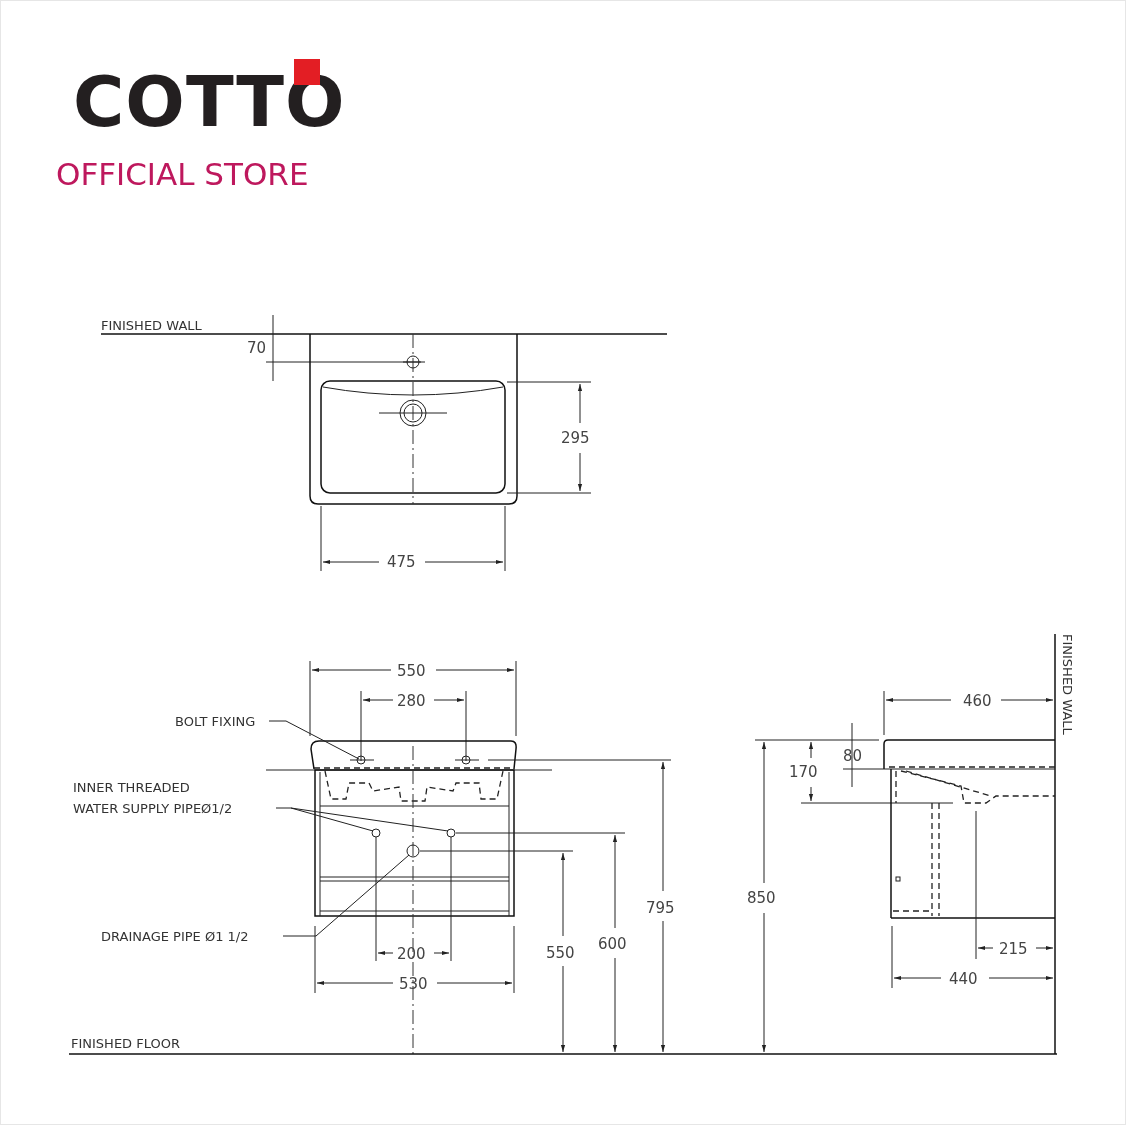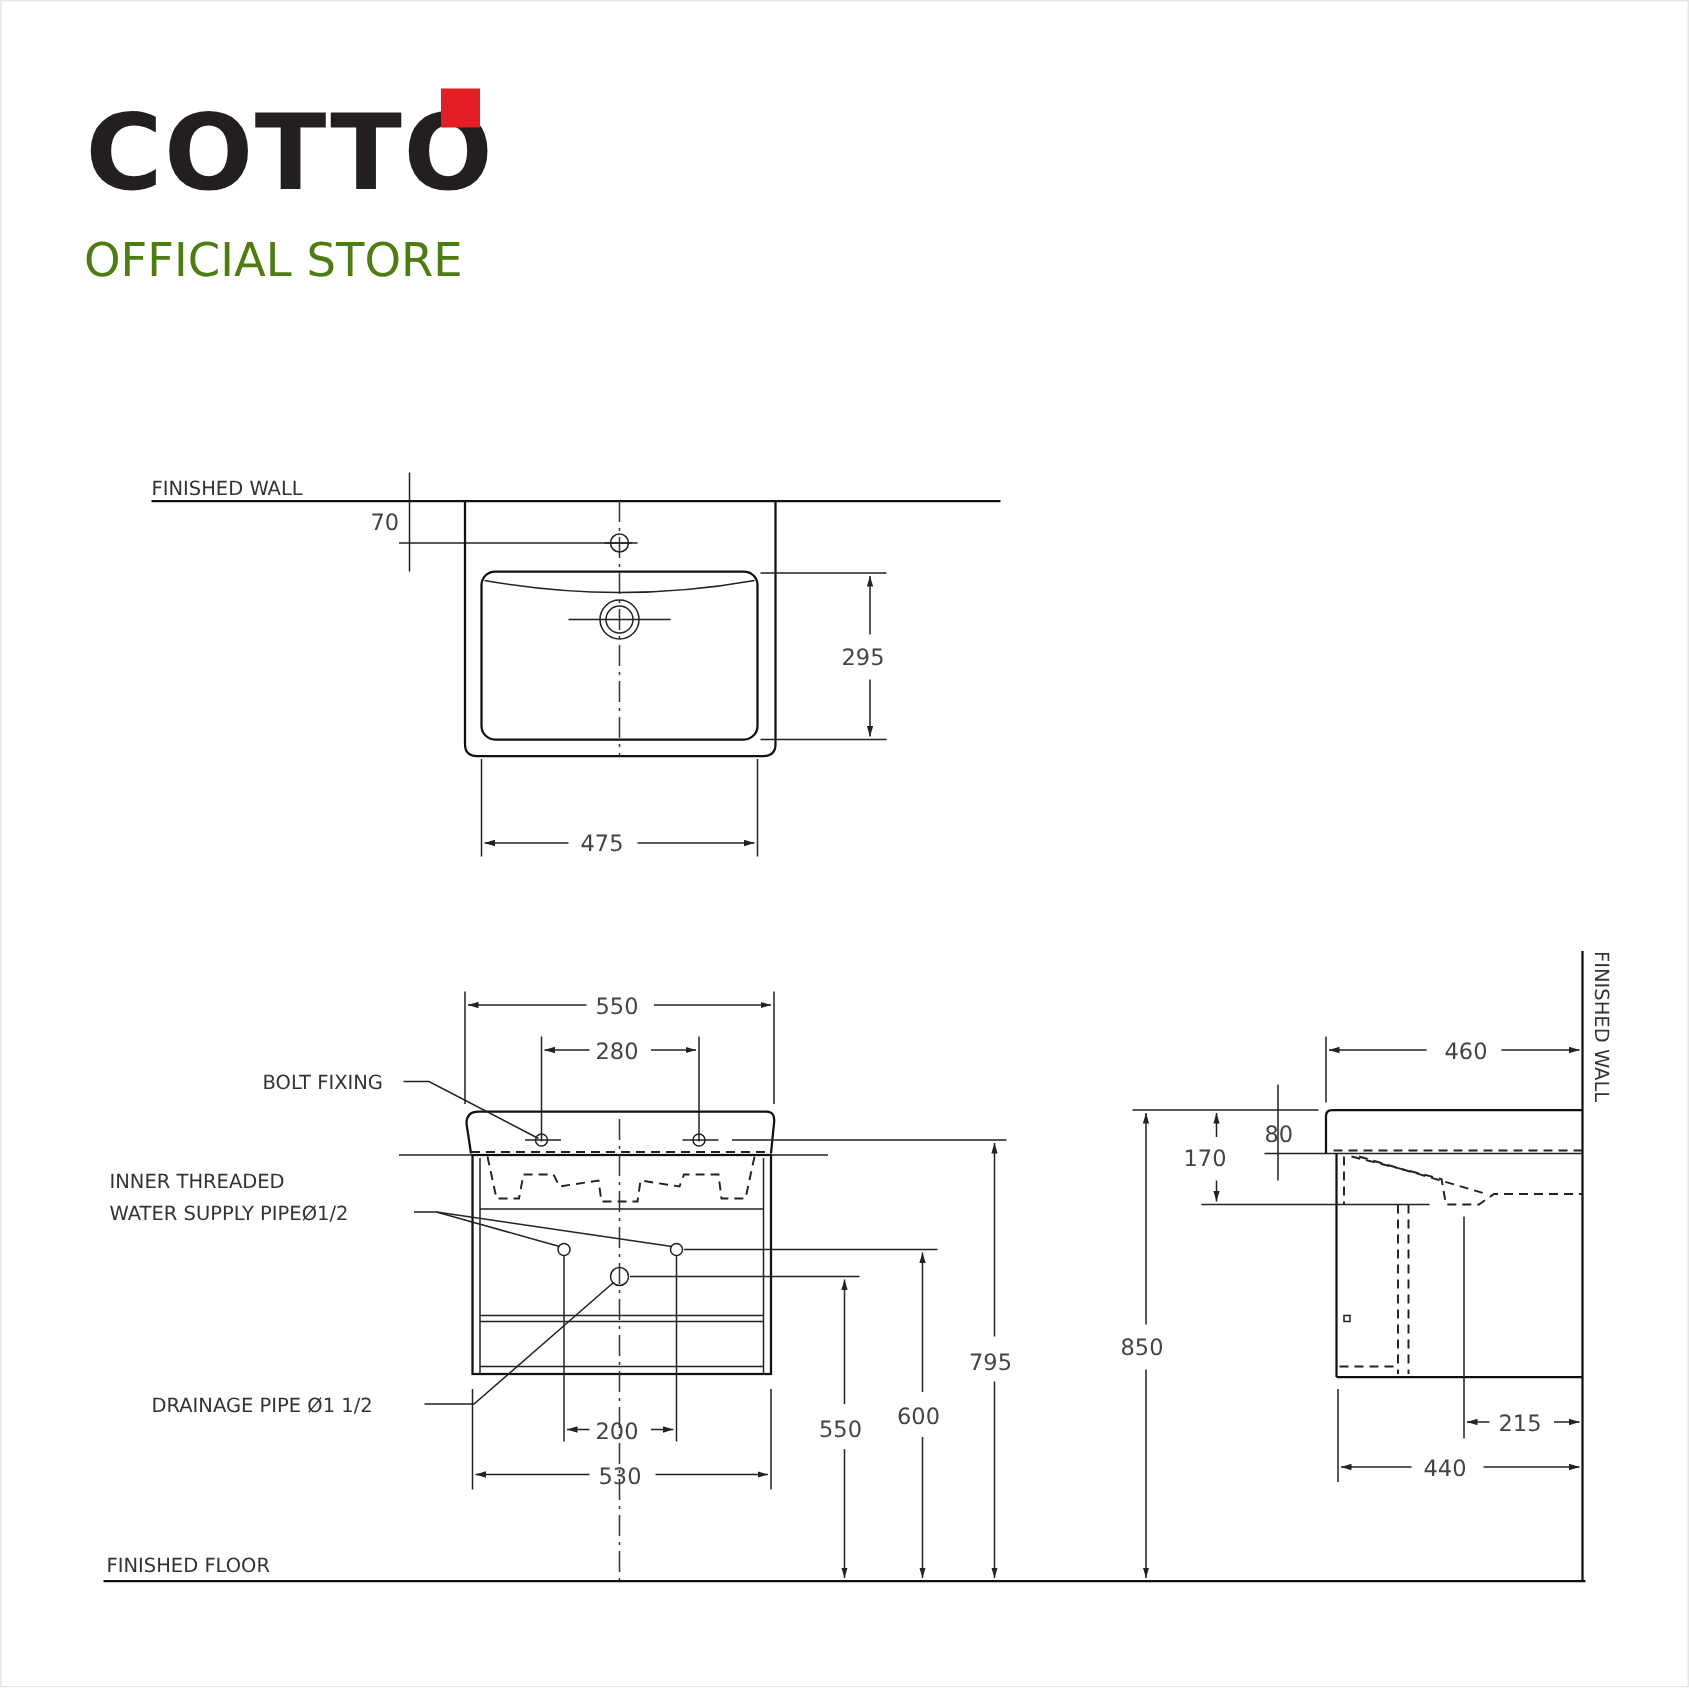--- a/index.html
+++ b/index.html
@@ -1,19 +1,19 @@
 <!DOCTYPE html>
 <html><head>
 <meta charset="utf-8">
 <style>
   html,body{margin:0;padding:0;background:#fff;}
   #page{position:relative;width:1126px;height:1125px;background:#fff;overflow:hidden;border:1px solid #e6e6e6;box-sizing:border-box;}
-  .brand-word{position:absolute;left:56px;top:66px;font-family:"DejaVu Sans",sans-serif;font-weight:bold;font-size:70px;letter-spacing:1px;color:#231f20;line-height:1;text-align:center;}
+  .brand-word{position:absolute;left:72px;top:66px;font-family:"DejaVu Sans",sans-serif;font-weight:bold;font-size:70px;letter-spacing:1px;color:#231f20;line-height:1;text-align:center;}
   .brand-square{position:absolute;left:293px;top:58px;width:26px;height:26px;}
-  .brand-sub{position:absolute;left:55px;top:158px;font-family:"DejaVu Sans",sans-serif;font-size:31px;color:#4d7c0f;line-height:1;}
+  .brand-sub{position:absolute;left:55px;top:158px;font-family:"DejaVu Sans",sans-serif;font-size:31px;color:#be185d;line-height:1;}
   svg{position:absolute;left:0;top:0;}
   .lbl{font-family:"DejaVu Sans",sans-serif;font-size:13px;fill:#333;}
   .dim{font-family:"DejaVu Sans",sans-serif;font-size:15px;fill:#444;}
   .ln{stroke:#111;stroke-width:1.5;fill:none;}
   .thin{stroke:#222;stroke-width:1;fill:none;}
   .dash{stroke:#222;stroke-width:1.3;fill:none;stroke-dasharray:6 4;}
   .center{stroke:#333;stroke-width:1;fill:none;stroke-dasharray:14 4 2 4;}
 </style>
 </head>
 <body>

